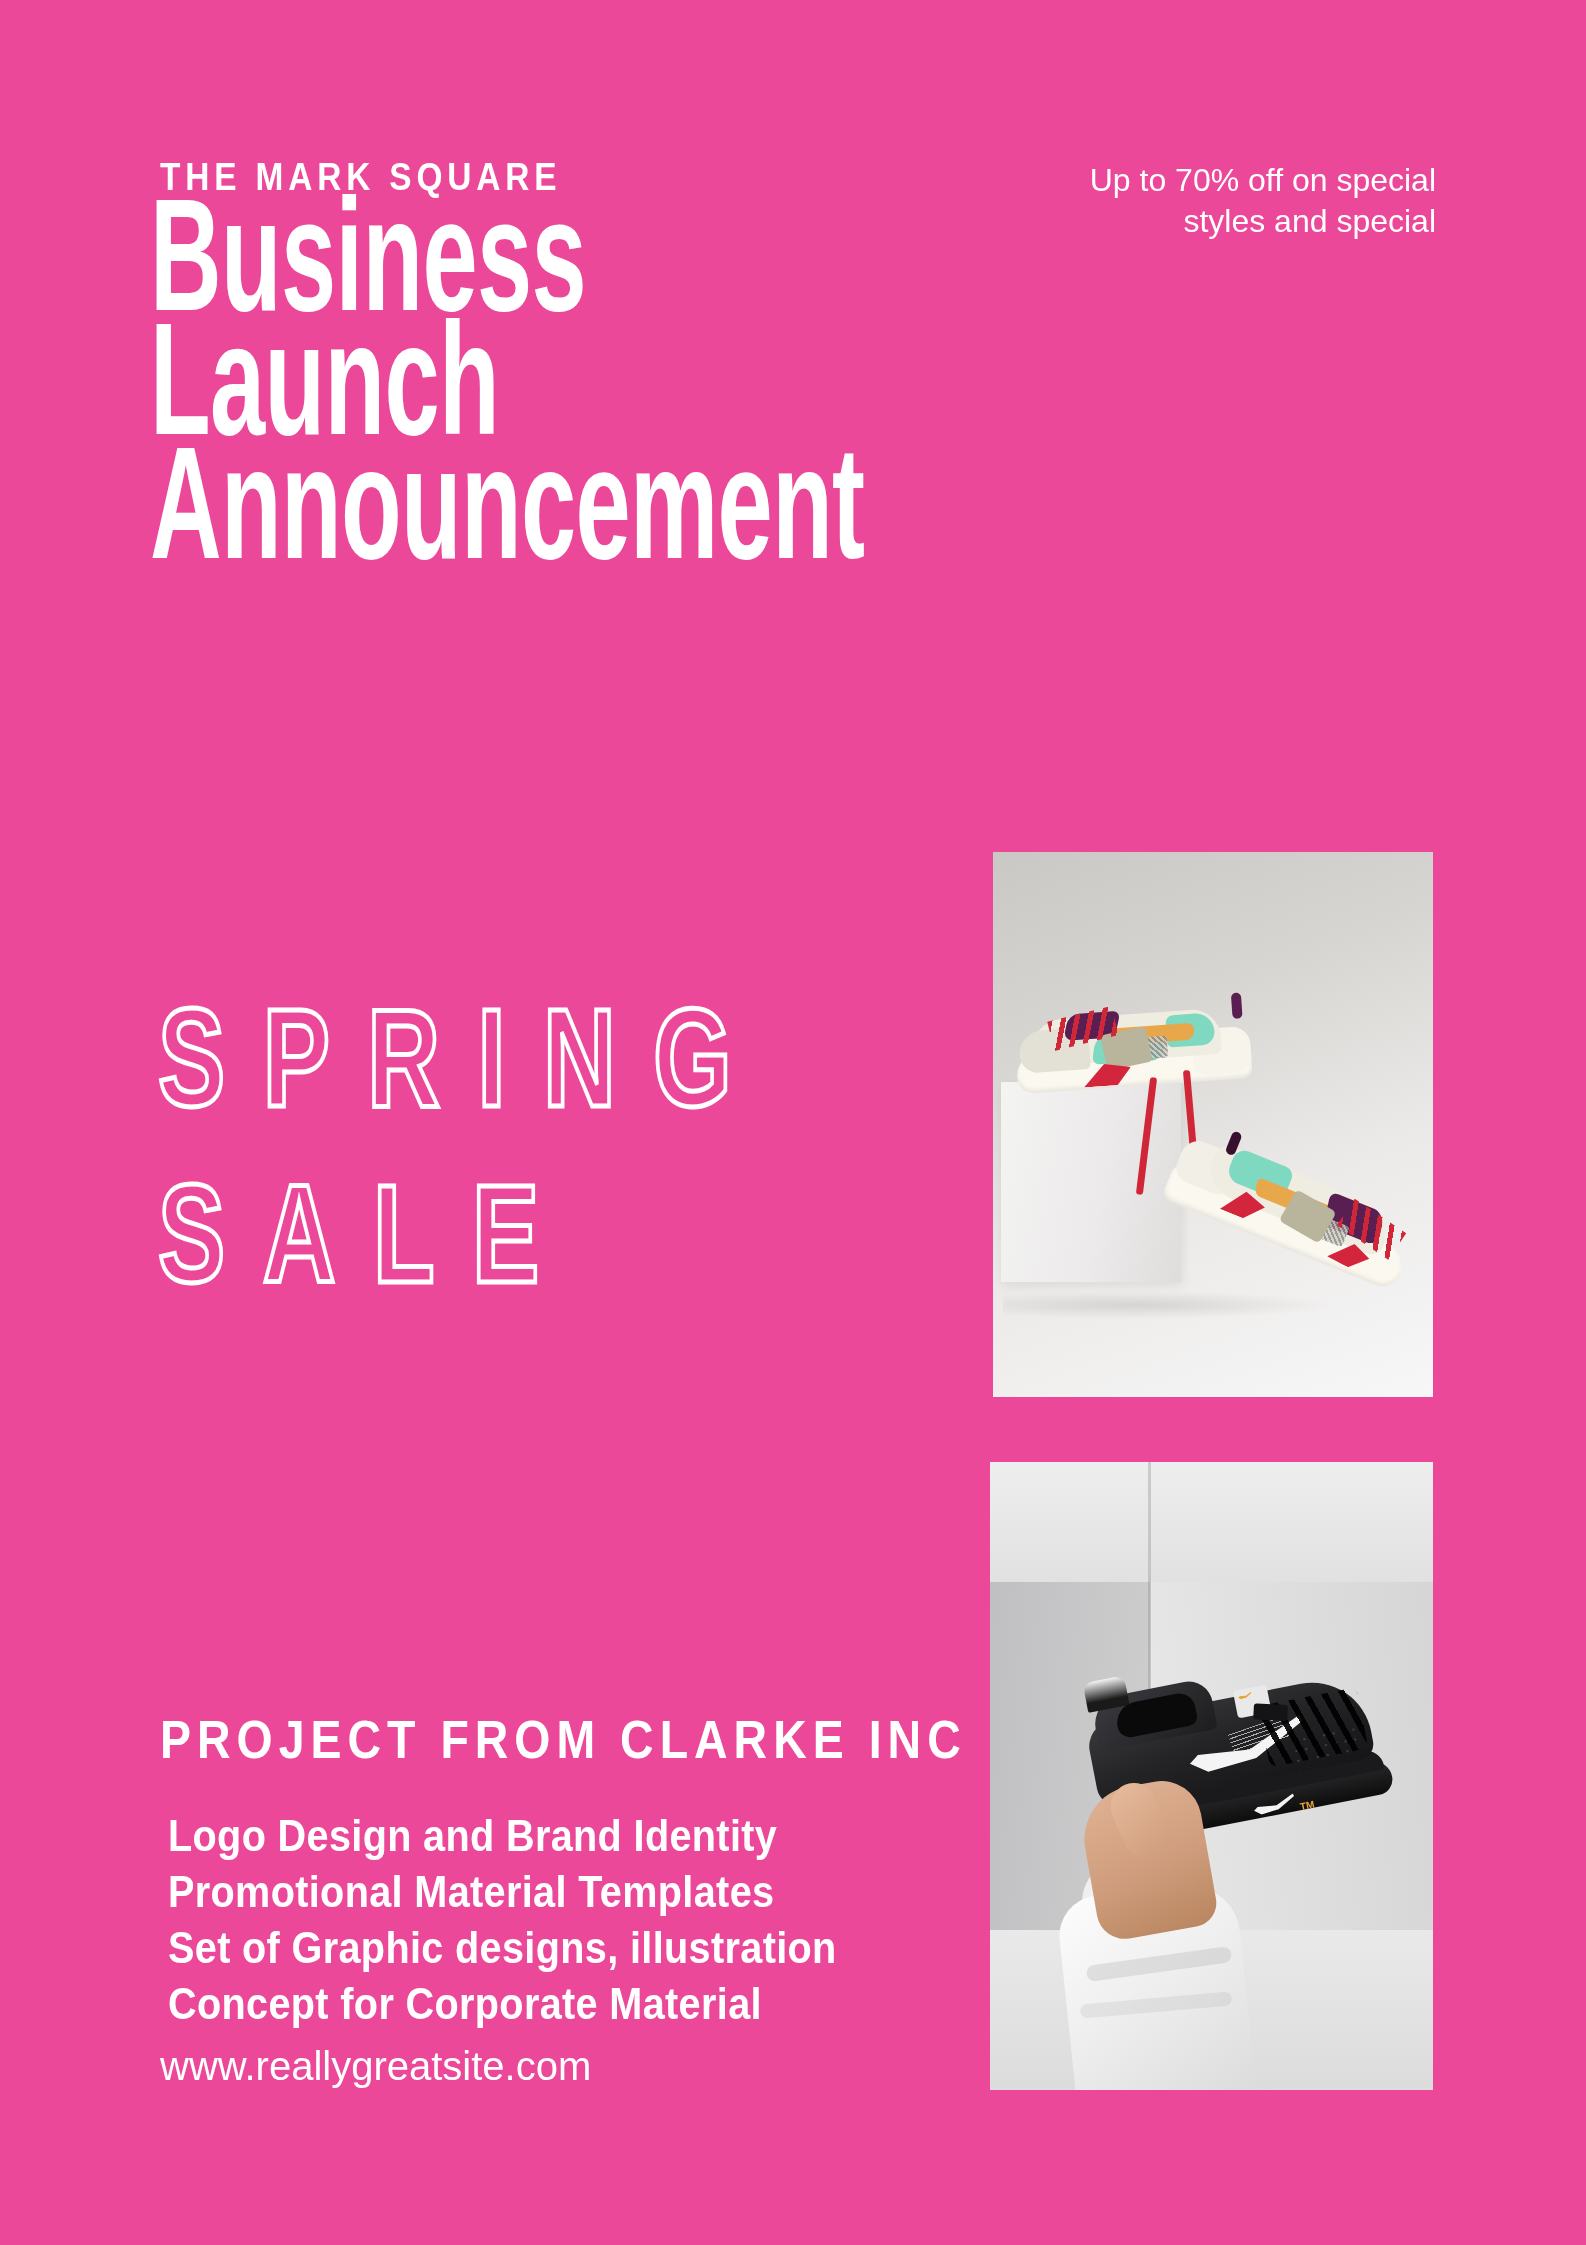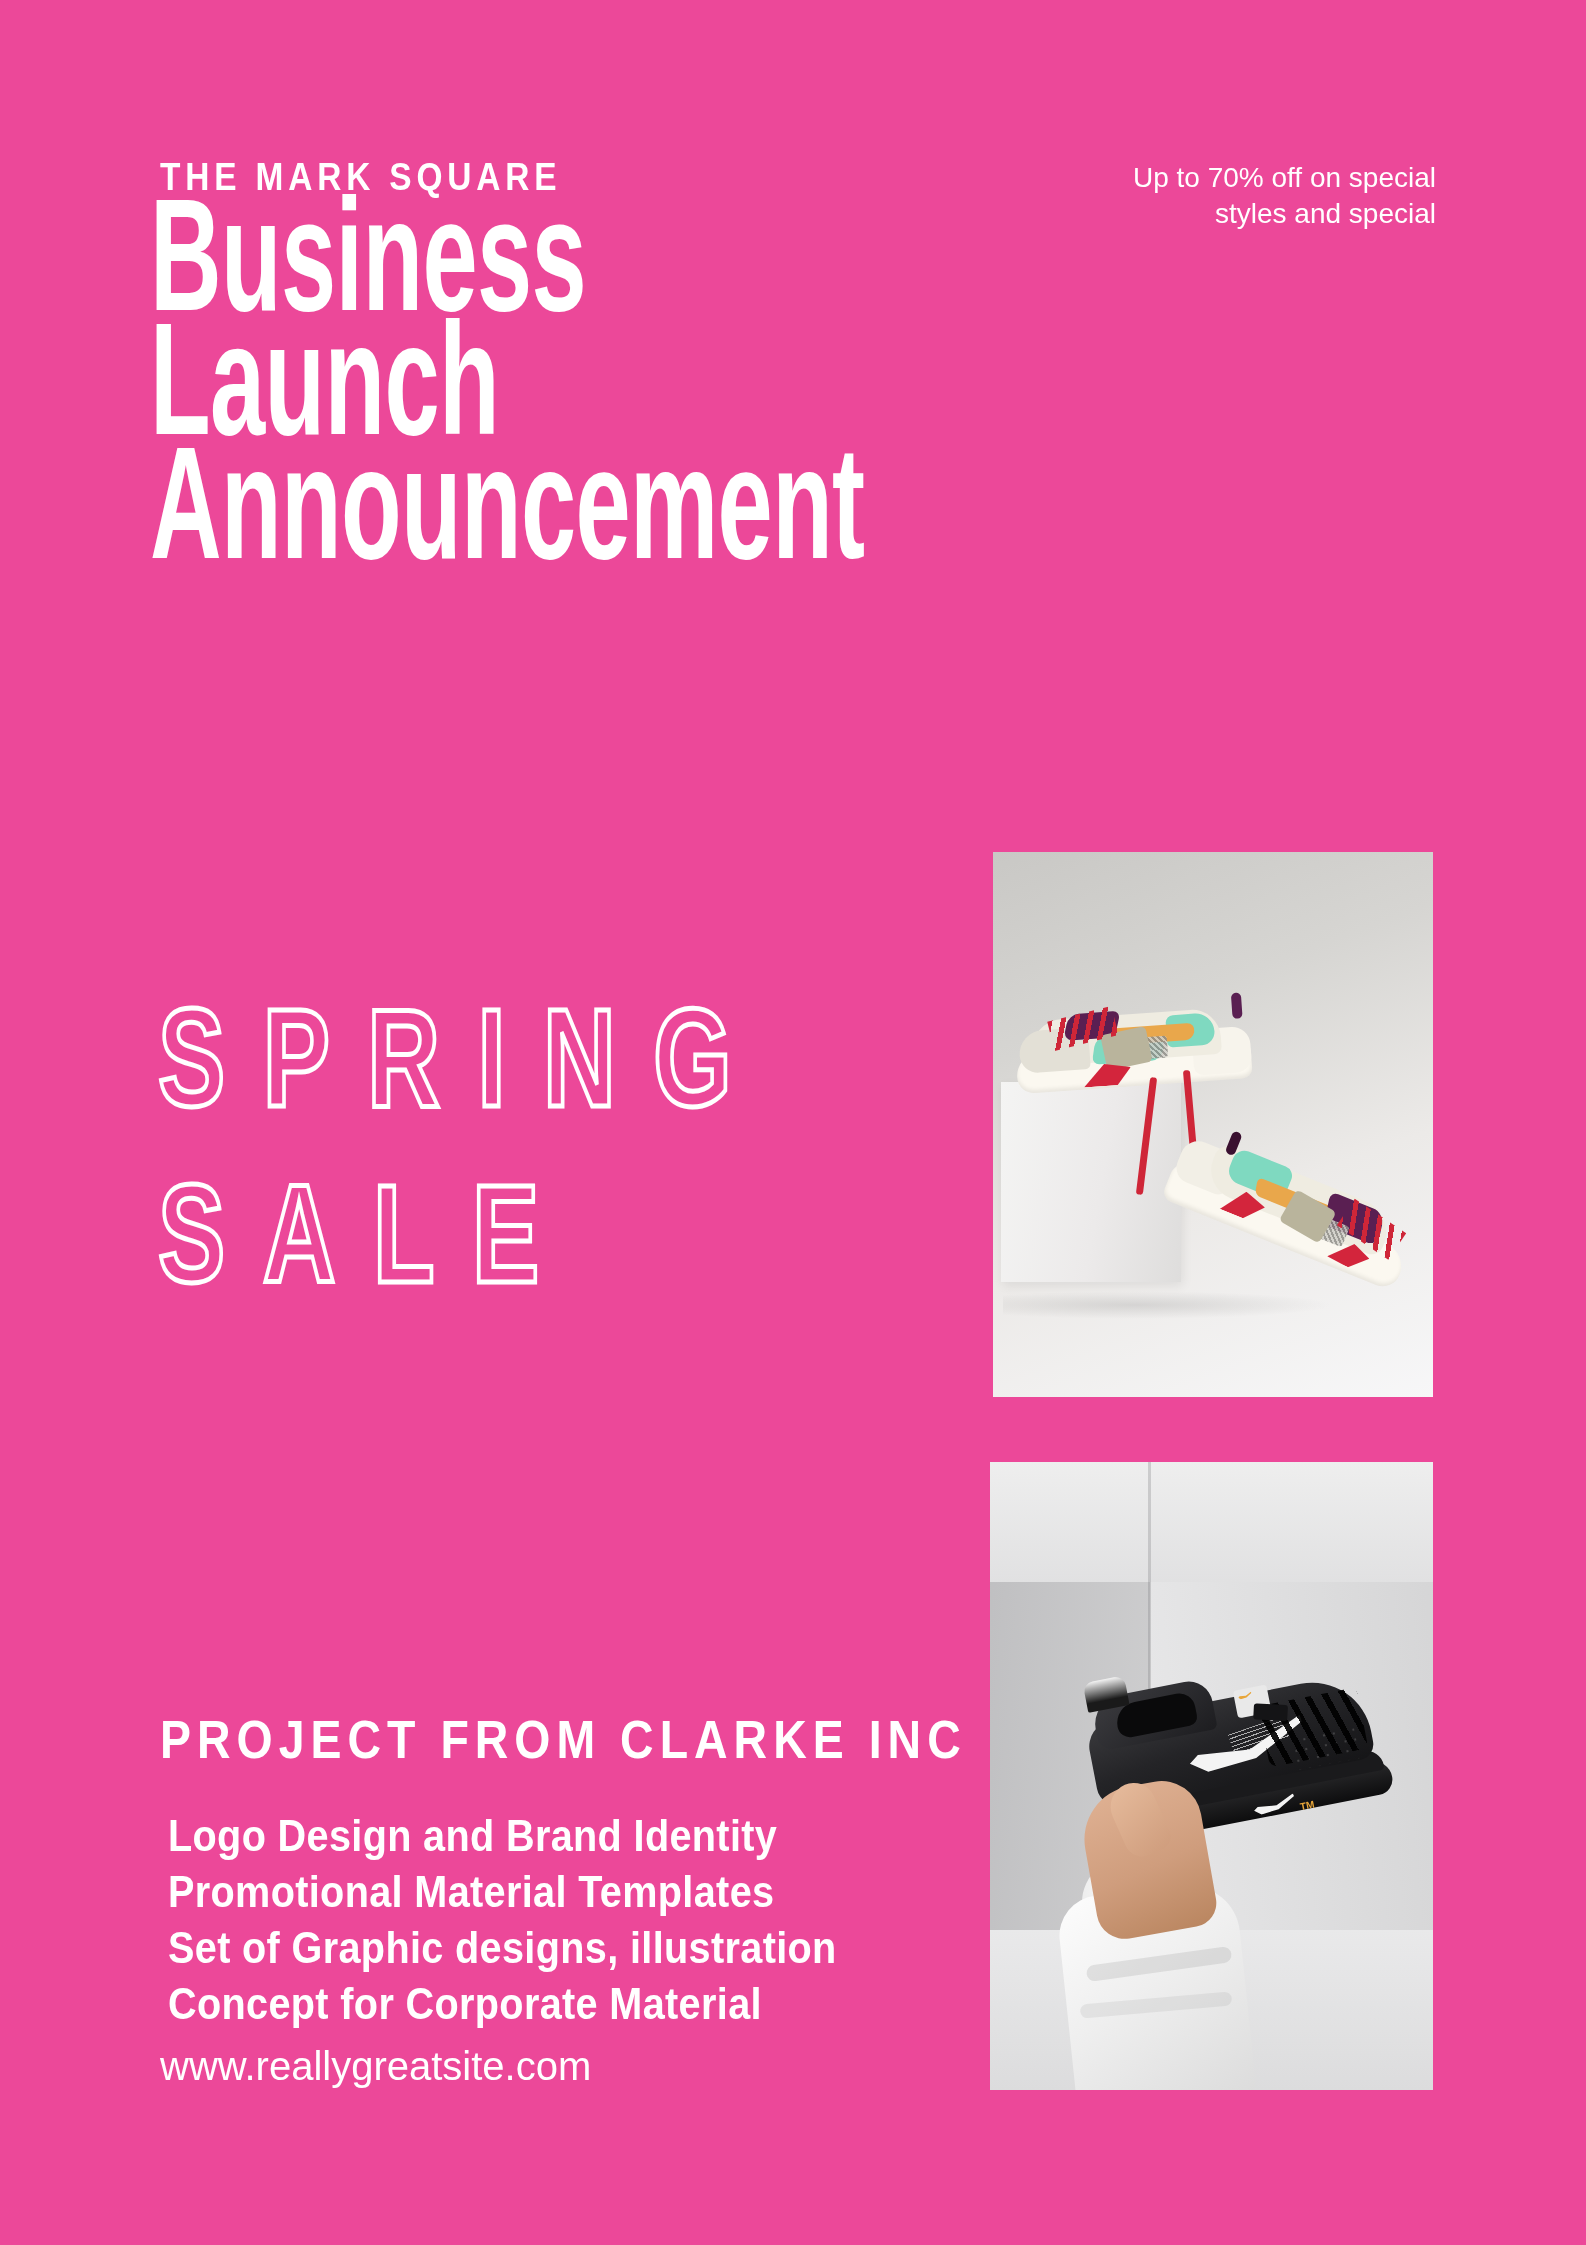--- a/index.html
+++ b/index.html
@@ -36,21 +36,21 @@
   
   .promo {
     position: absolute;
     right: 150px;
     top: 160px;
     width: 560px;
     text-align: right;
     color: #ffffff;
     font-family: "Liberation Sans", sans-serif;
     font-weight: normal;
-    font-size: 28px;
+    font-size: 32px;
     line-height: 1.28;
   }
 
   
   .headline {
     position: absolute;
     left: 150px;
     top: 196px;
     color: #ffffff;
   }

